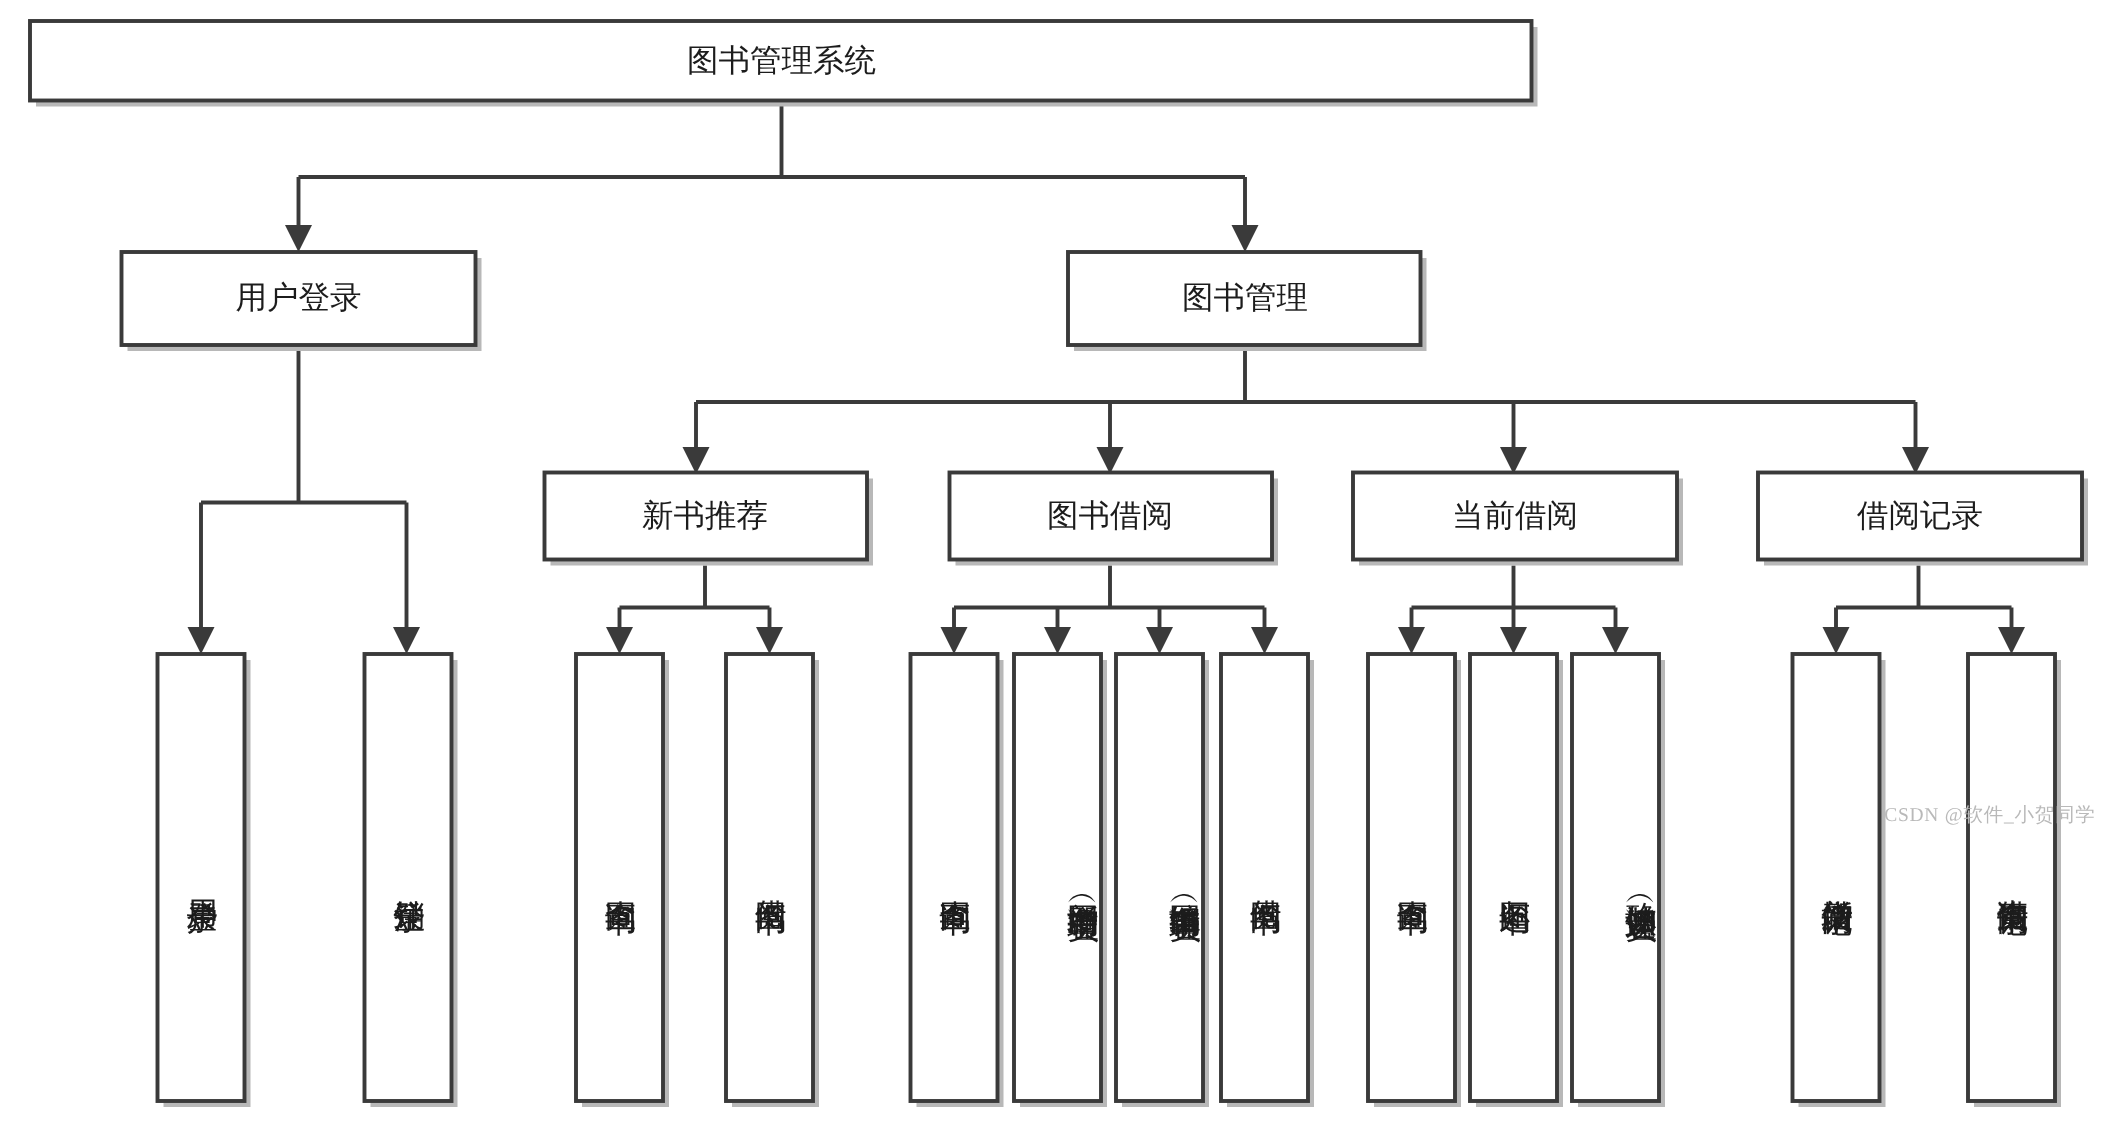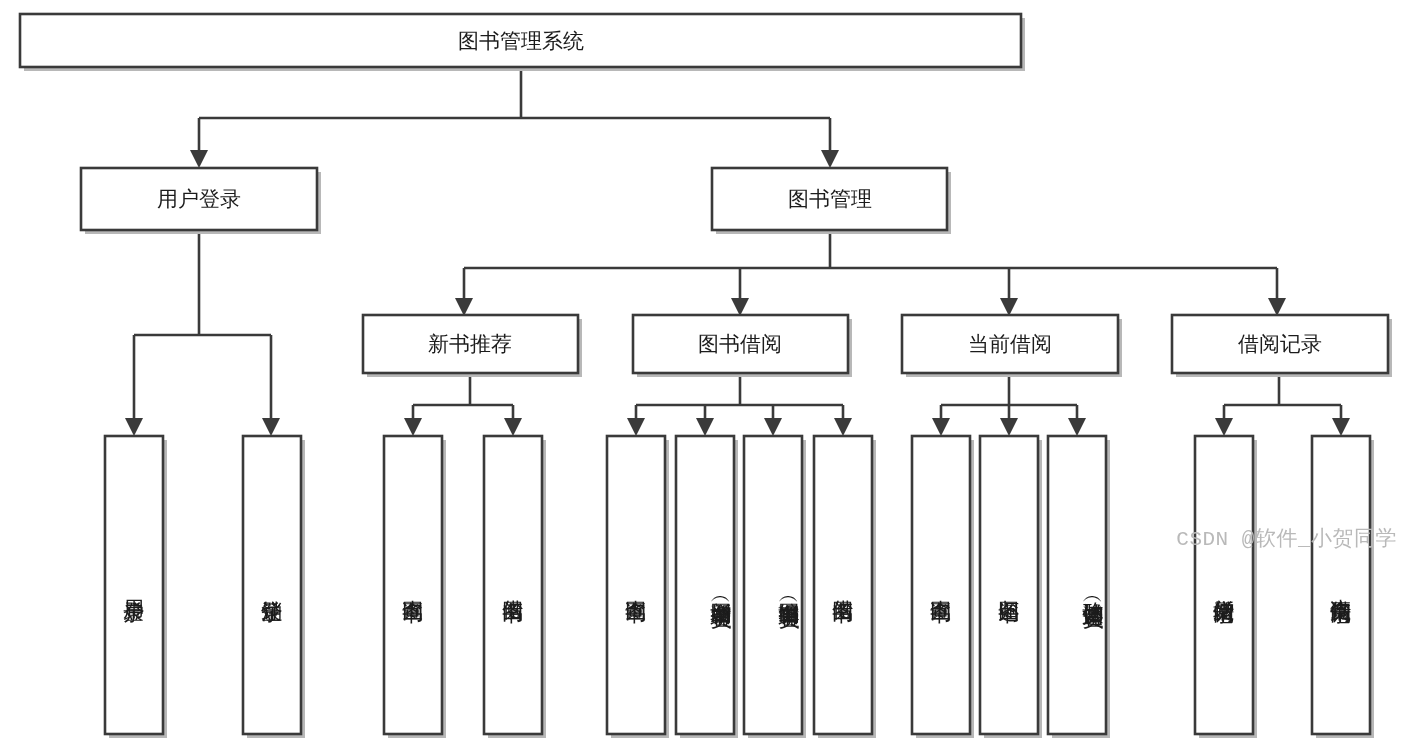--- a/index.html
+++ b/index.html
@@ -61,22 +61,22 @@
     line-height: 1.22;
     color: #1c1c1c;
     letter-spacing: 1px;
     white-space: nowrap;
     pointer-events: none;
   }
   .watermark {
     position: absolute;
     right: 8px;
     bottom: 4px;
-    font-family: Liberation Mono, monospace;
-    font-size: 21px;
+    font-family: Liberation Serif, serif;
+    font-size: 13px;
     color: #b9b9b9;
     letter-spacing: 0.5px;
     white-space: nowrap;
     text-align: center;
   }
 </style>
 </head>
 <body>
 
 <div id="diagram-root">

